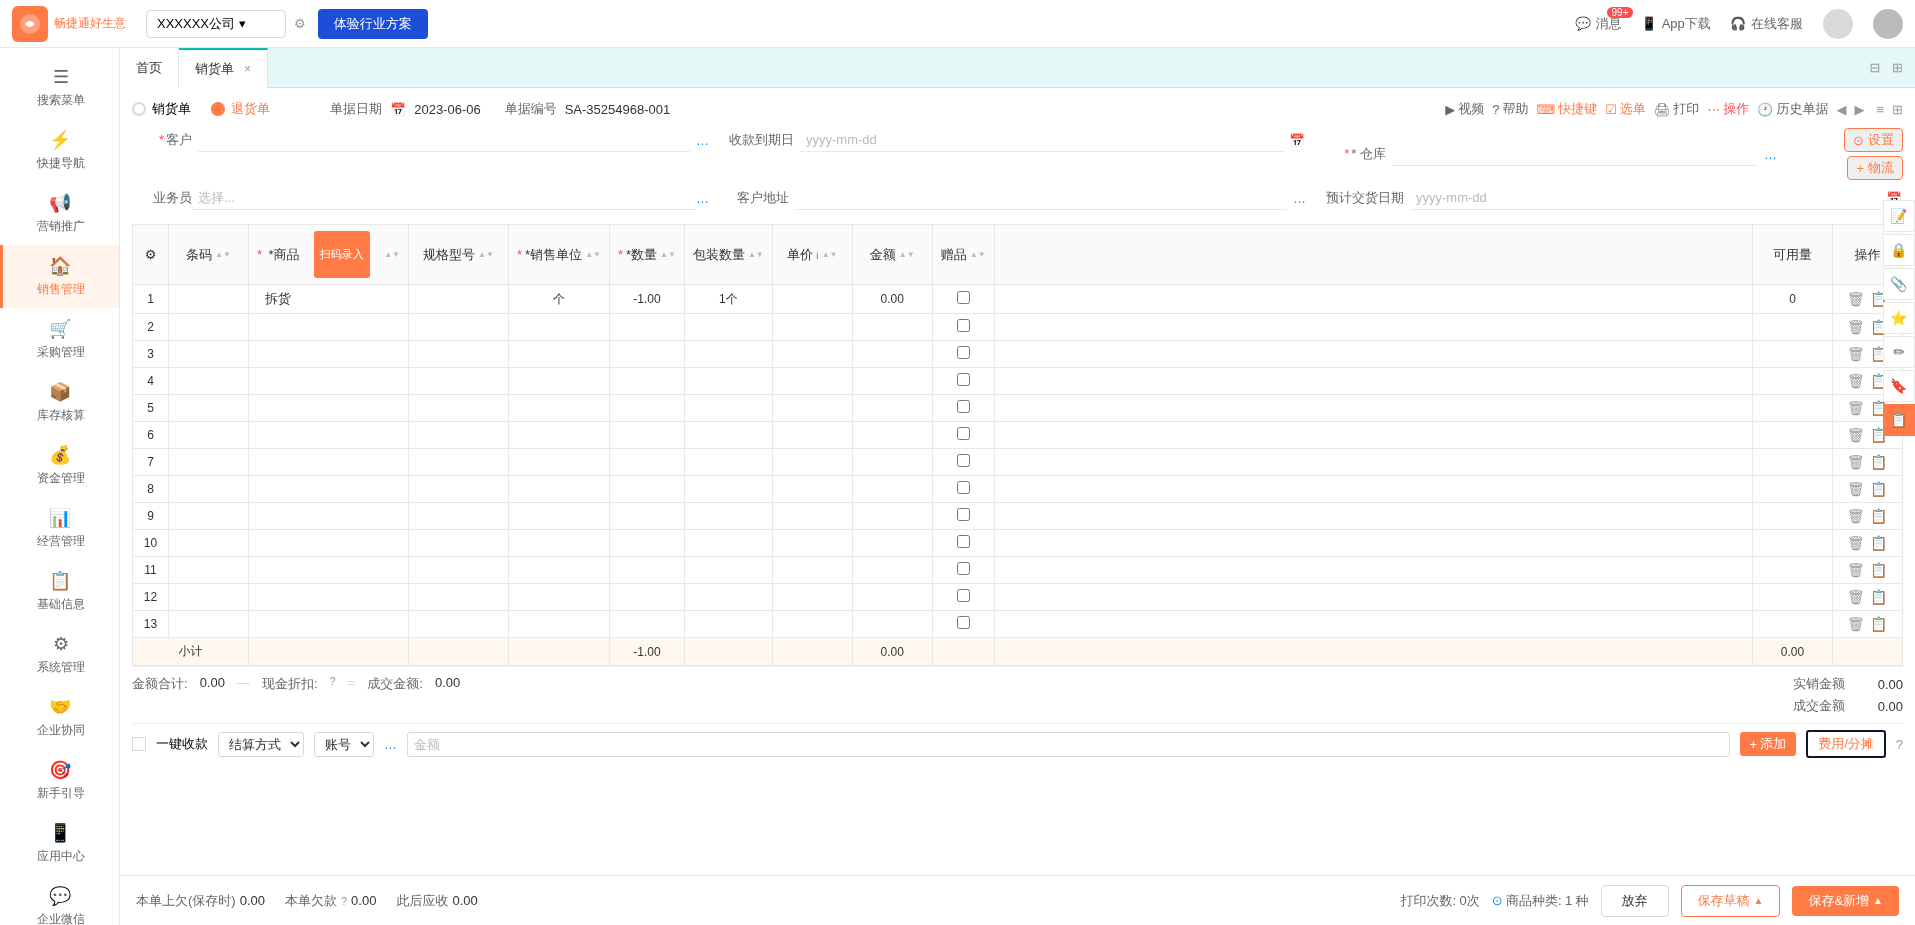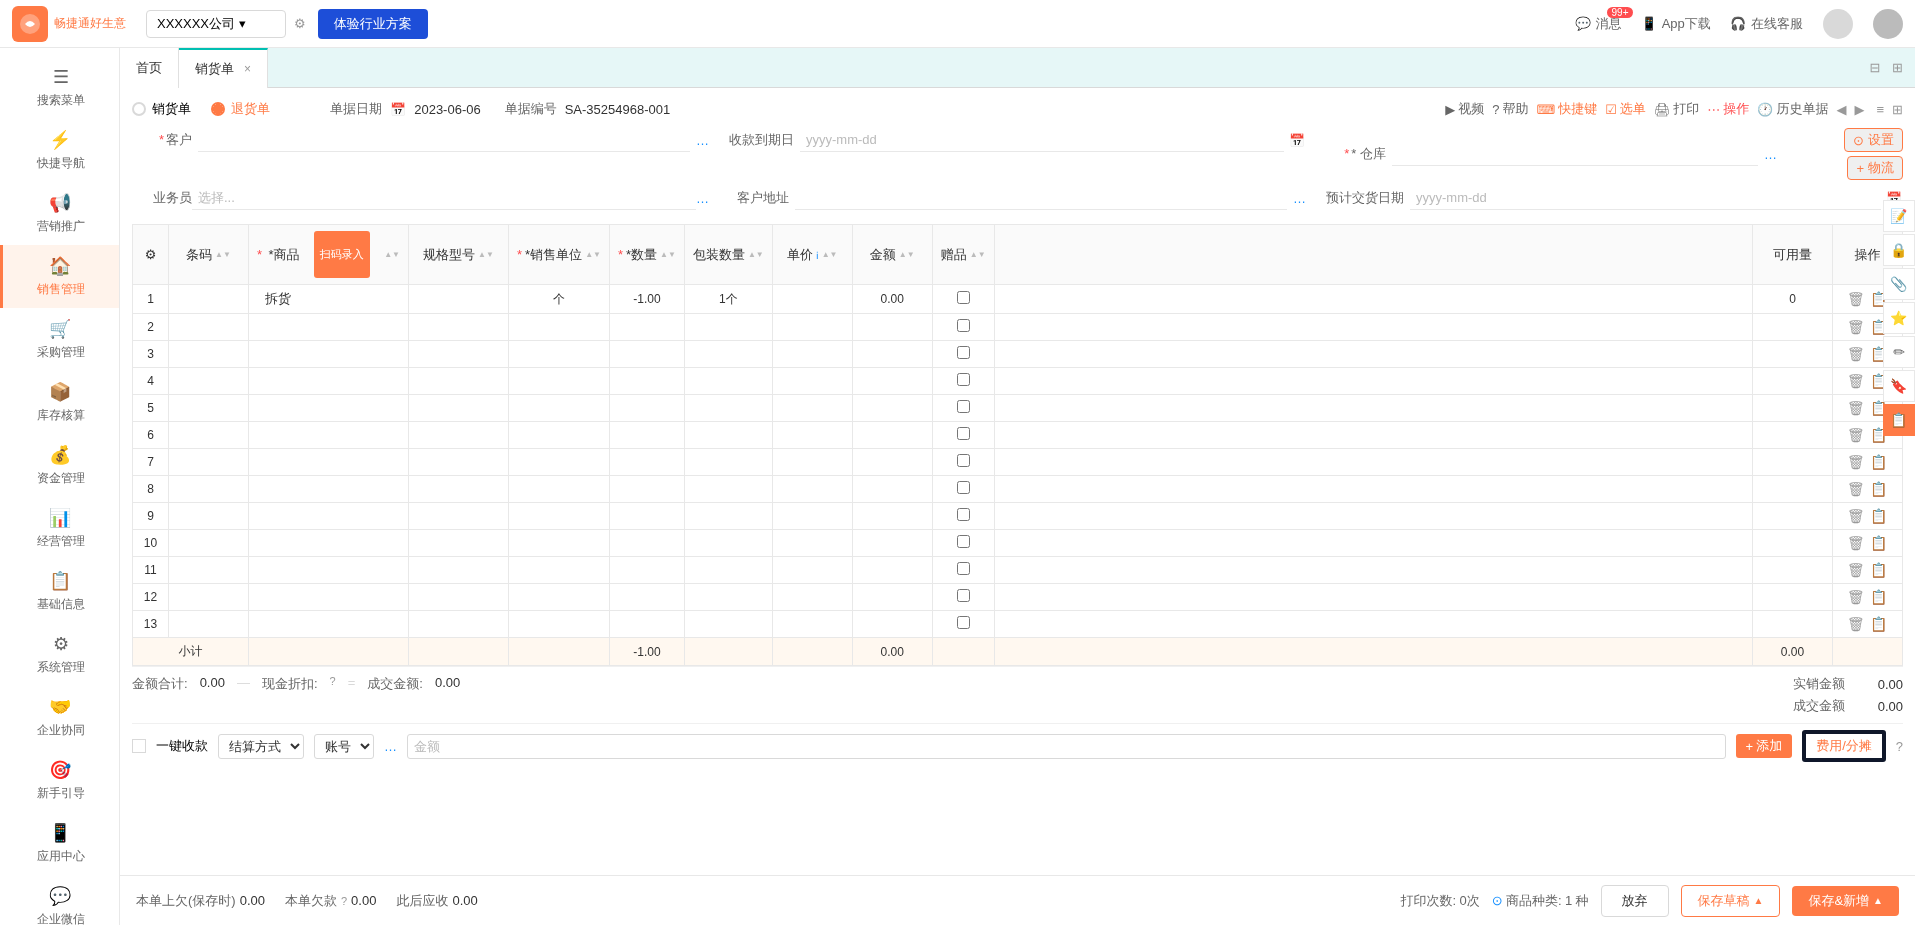--- a/index.html
+++ b/index.html
@@ -87,21 +87,21 @@
     .summary-label { color: #666; }
     .summary-value { color: #333; font-weight: 500; }
     .dash { color: #d9d9d9; }
     .eq-sign { color: #d9d9d9; }
 
     
     .payment-row { padding: 6px 0; border-top: 1px solid #f0f0f0; display: flex; align-items: center; gap: 10px; }
     .checkbox { width: 14px; height: 14px; border: 1px solid #d9d9d9; display: inline-block; cursor: pointer; }
     .payment-select { border: 1px solid #d9d9d9; border-radius: 3px; padding: 3px 6px; color: #333; background: #fff; }
     .add-btn { background: #ff7a45; color: #fff; border: none; border-radius: 3px; padding: 3px 10px; cursor: pointer; display: flex; align-items: center; gap: 3px; }
-    .fee-btn { border: 4px solid #0f172a; color: #ff7a45; background: #fff; border-radius: 3px; padding: 3px 10px; cursor: pointer; }
+    .fee-btn { border: 2px solid #0f172a; color: #ff7a45; background: #fff; border-radius: 3px; padding: 3px 10px; cursor: pointer; }
     .help-icon { color: #999; cursor: pointer; }
 
     
     .footer-bar { height: 50px; background: #fff; border-top: 1px solid #e8e8e8; display: flex; align-items: center; padding: 0 16px; gap: 20px; }
     .footer-stat { display: flex; align-items: center; gap: 4px; font-size: 12px; color: #666; }
     .footer-stat-value { color: #333; }
     .footer-right { margin-left: auto; display: flex; align-items: center; gap: 12px; }
     .print-info { color: #666; font-size: 12px; }
     .product-type { color: #666; font-size: 12px; }
     .discard-btn { border: 1px solid #d9d9d9; background: #fff; color: #333; border-radius: 4px; padding: 6px 20px; cursor: pointer; }

